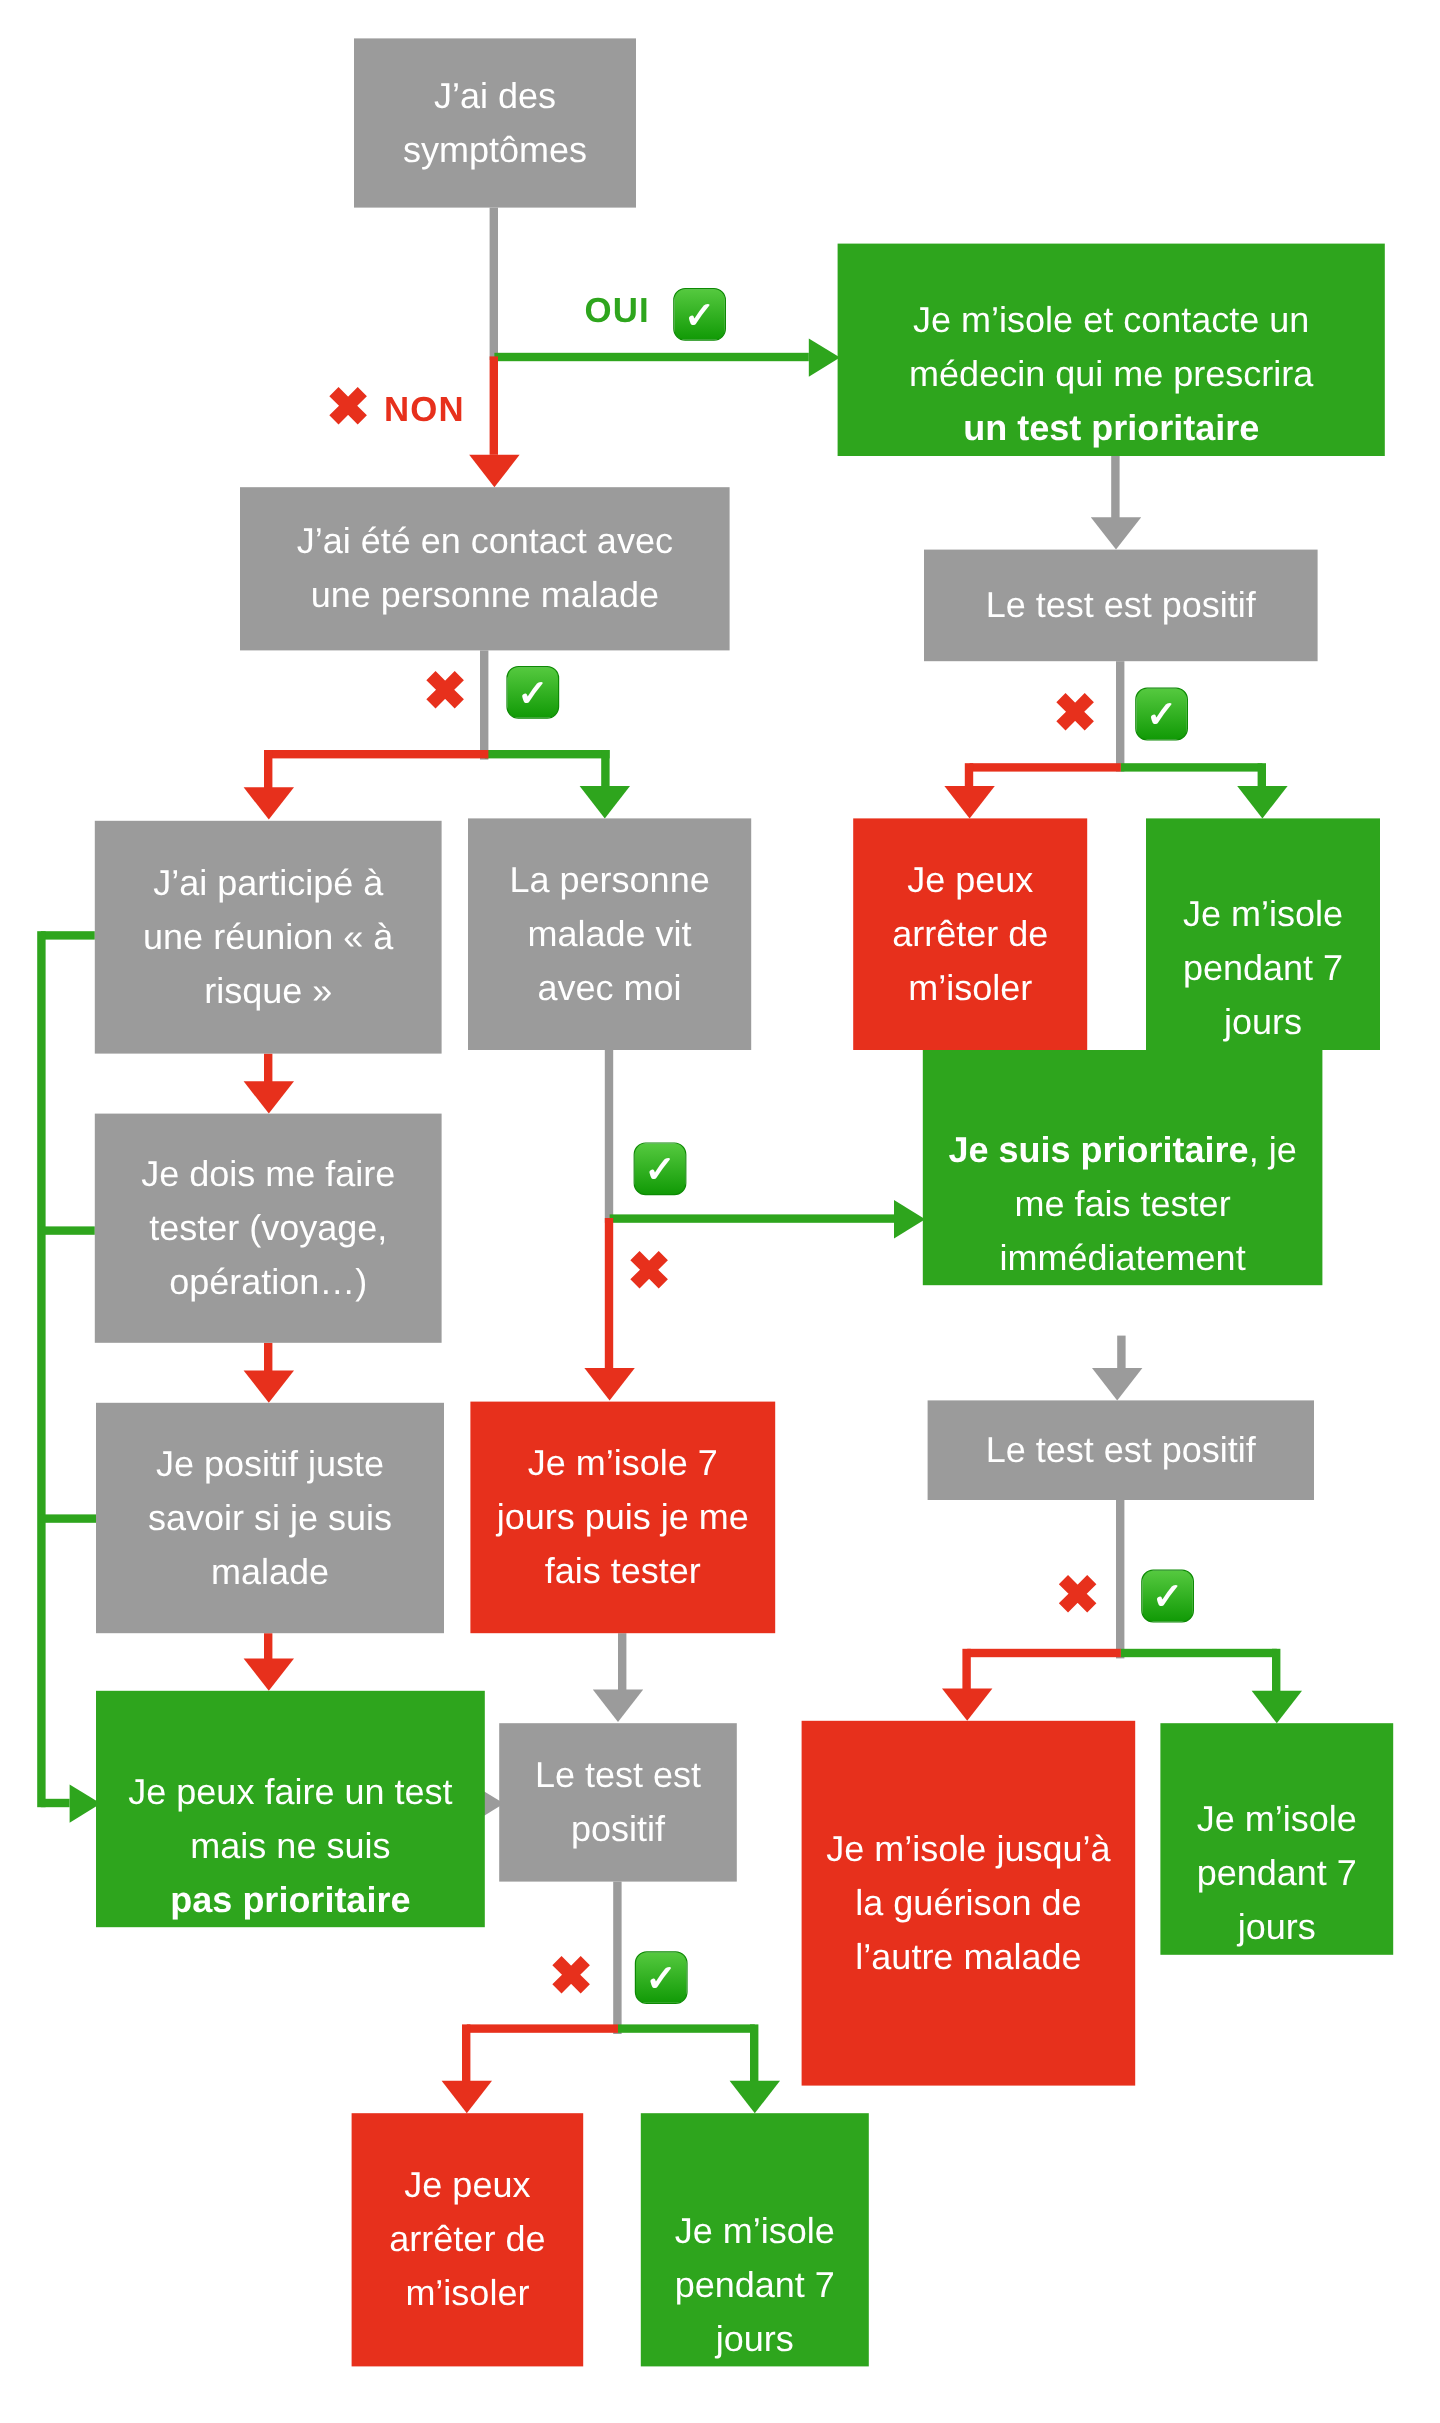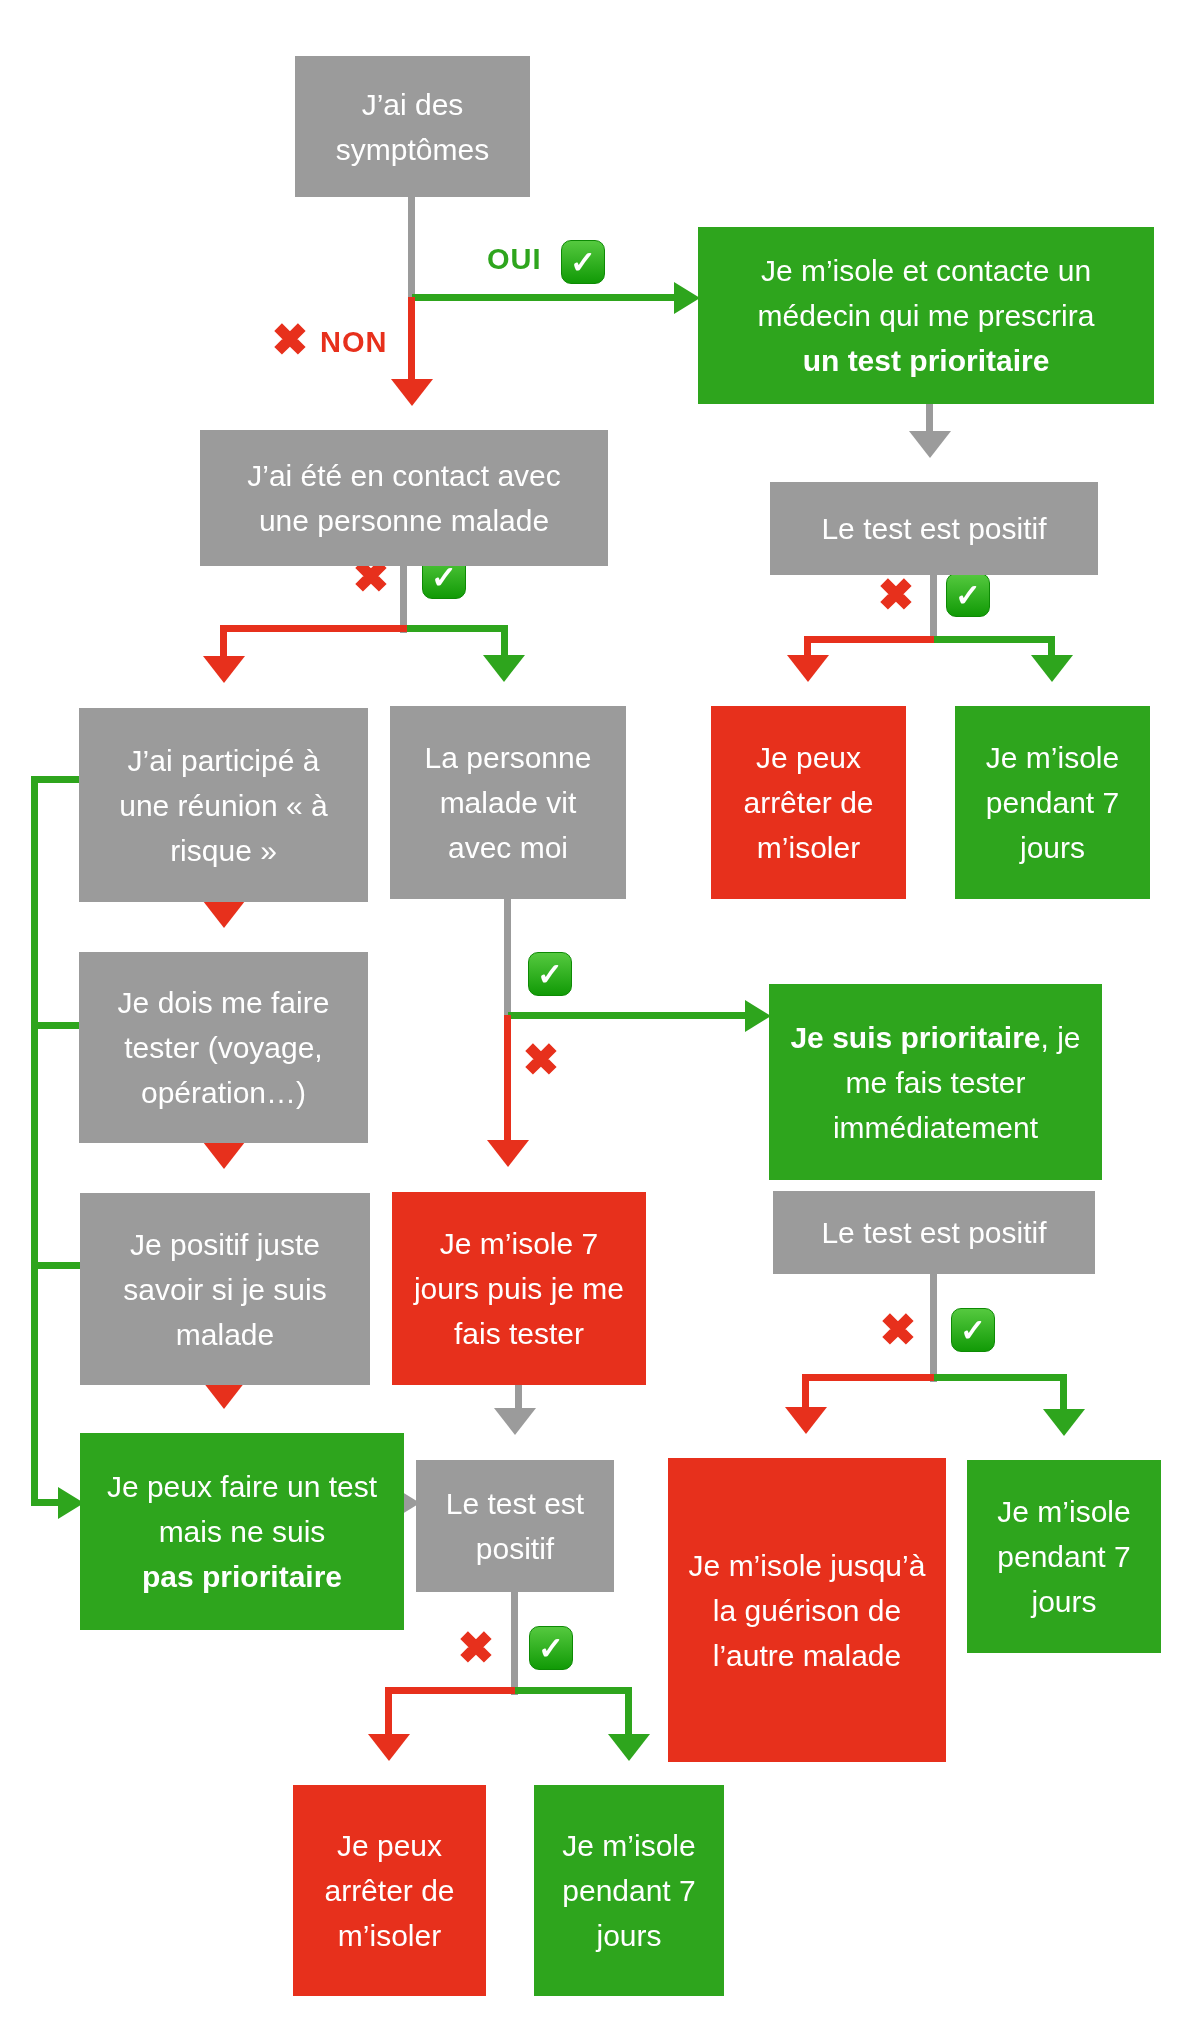--- a/index.html
+++ b/index.html
@@ -23,24 +23,23 @@
     position:absolute;
     display:flex;
     align-items:center;
     justify-content:center;
     text-align:center;
     color:var(--text);
     font-size:30px;
     line-height:1.5;
     padding:0 20px;
     box-sizing:border-box;
-    margin-top:24px;
   }
   .node.gray{background:var(--gray);}
-  .node.green{background:var(--green);}
+  .node.green{background:var(--green);align-items:flex-end;}
   .node.red{background:var(--red);}
   .node b{font-weight:bold;}
   .node b.nl{display:block;}
   .hl,.vl{position:absolute;}
   .hl{height:7px;}
   .vl{width:7px;}
   .bg-gray{background:var(--gray);}
   .bg-green{background:var(--green);}
   .bg-red{background:var(--red);}
   .ah{position:absolute;width:0;height:0;}
@@ -208,21 +207,21 @@
   </div>
 
   <div class="node gray" style="left:79px;top:684px;width:289px;height:194px;">
     <span>J’ai participé à une réunion « à risque »</span>
   </div>
 
   <div class="node gray" style="left:79px;top:928px;width:289px;height:191px;">
     <span>Je dois me faire tester (voyage, opération…)</span>
   </div>
 
-  <div class="node green" style="left:769px;top:960px;width:333px;height:196px;">
+  <div class="node green" style="left:769px;top:875px;width:333px;height:196px;">
     <span><b>Je suis prioritaire</b><span>, je me fais tester immédiatement</span></span>
   </div>
 
   <div class="node gray" style="left:80px;top:1169px;width:290px;height:192px;">
     <span>Je positif juste savoir si je suis malade</span>
   </div>
 
   <div class="node red" style="left:392px;top:1168px;width:254px;height:193px;">
     <span>Je m’isole 7 jours puis je me fais tester</span>
   </div>

